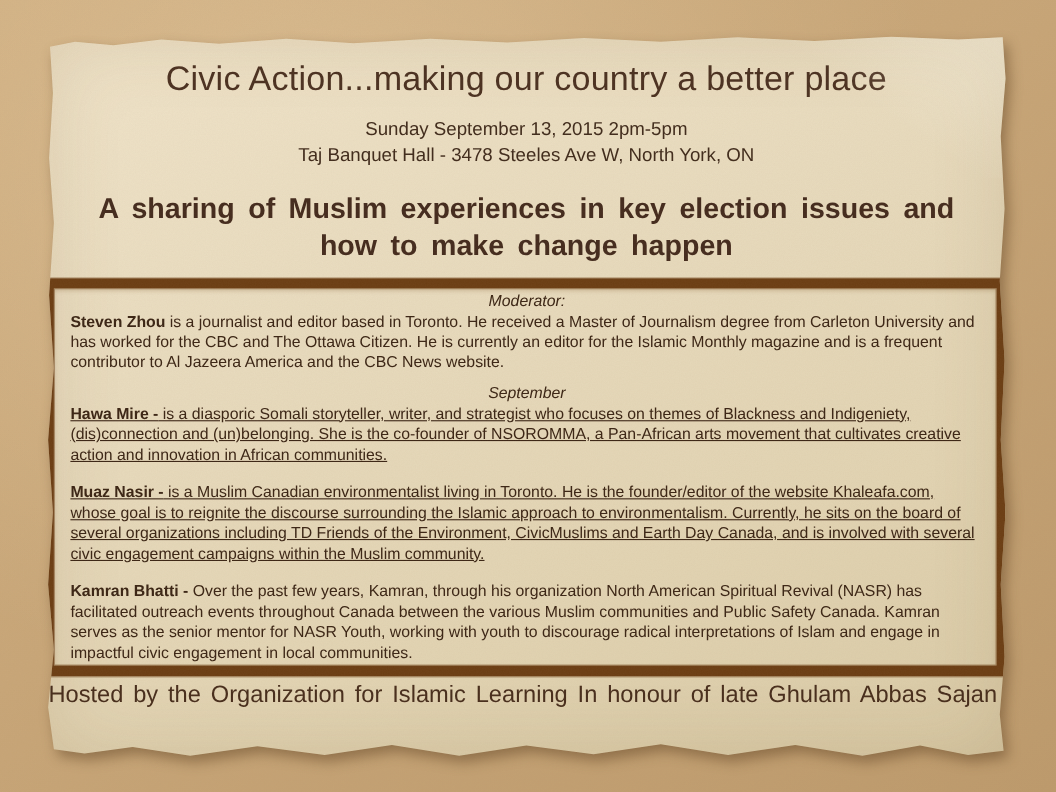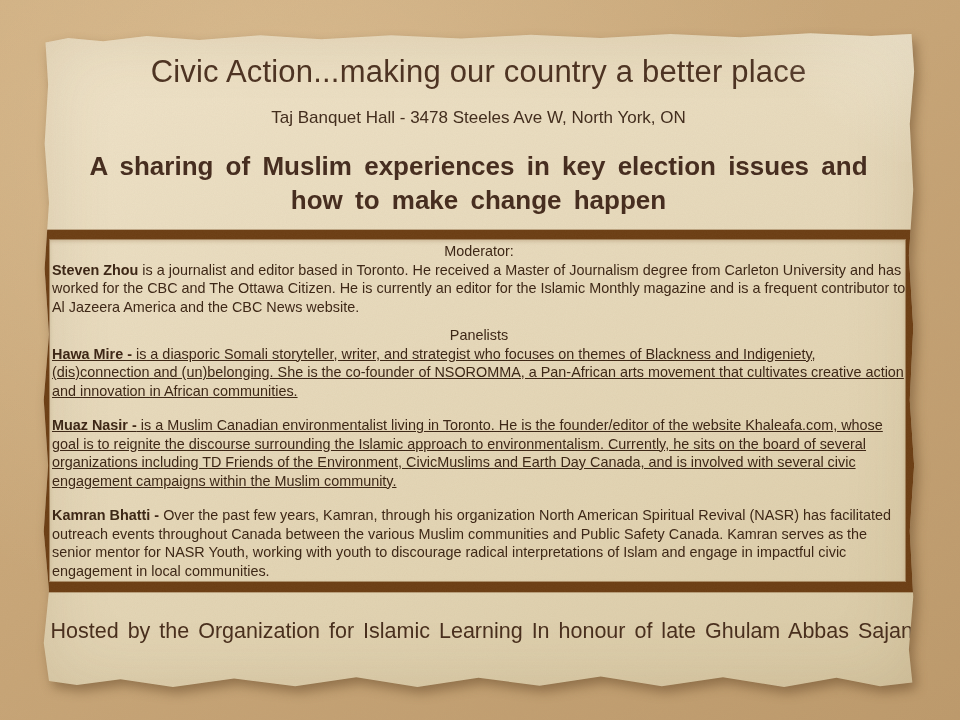--- a/index.html
+++ b/index.html
@@ -49,52 +49,53 @@
     font-size:26px;line-height:34px;color:#432a1d;word-spacing:5px;
   }
   .bio-box{
     margin:13px 1px 0;height:362px;box-sizing:border-box;
     border:solid #6b3d13;border-width:9px 8px 10px 6px;
     box-shadow:inset 0 0 0 1px rgba(109,63,21,.45), inset 0 2px 4px rgba(109,63,21,.25),
                0 0 0 1px rgba(109,63,21,.35);
     padding:3px 0 0 3px;overflow:hidden;
     color:#3a2414;font-size:14.4px;line-height:18.5px;
   }
-  .section-heading{margin:0;text-align:center;font-weight:400;font-size:14.4px;}
-  .bio-box p{margin:0 0 10px;white-space:normal;}
+  .section-heading{margin:0;text-align:center;font-weight:400;font-size:14.4px;font-style:italic;}
+  .bio-box p{margin:0 12px 10px;white-space:normal;}
   .bio-box p.gap-lg{margin-bottom:16px;text-decoration:underline;}
   .bio-box b{font-weight:700;}
   .flyer-footer{
-    margin:27px 2px 0;text-align:right;
+    margin:4px 2px 0;text-align:left;
     font-size:21.5px;color:#462c1b;word-spacing:3px;white-space:nowrap;
   }
 </style>
 </head>
 <body>
 
 <div class="canvas">
 
   <div class="paper-wrap">
     <div class="paper">
 
       <h1 class="flyer-title">Civic Action...making our country a better place</h1>
 
       <div class="when-where">
+        <div class="date-line">Sunday September 13, 2015 2pm-5pm</div>
         <div class="venue-line">Taj Banquet Hall - 3478 Steeles Ave W, North York, ON</div>
       </div>
 
       <h2 class="flyer-subtitle">A sharing of Muslim experiences in key election issues and how to make change happen</h2>
 
       <div class="bio-box">
 
         <h3 class="section-heading">Moderator:</h3>
 
         <p class="gap-sm"><b>Steven Zhou</b><span> is a journalist and editor based in Toronto. He received a Master of Journalism degree from Carleton University and has worked for the CBC and The Ottawa Citizen. He is currently an editor for the Islamic Monthly magazine and is a frequent contributor to Al Jazeera America and the CBC News website.</span></p>
 
-        <h3 class="section-heading">Panelists</h3>
+        <h3 class="section-heading">September</h3>
 
         <p class="gap-lg"><b>Hawa Mire -</b><span> is a diasporic Somali storyteller, writer, and strategist who focuses on themes of Blackness and Indigeniety, (dis)connection and (un)belonging. She is the co-founder of NSOROMMA, a Pan-African arts movement that cultivates creative action and innovation in African communities.</span></p>
 
         <p class="gap-lg"><b>Muaz Nasir -</b><span> is a Muslim Canadian environmentalist living in Toronto. He is the founder/editor of the website Khaleafa.com, whose goal is to reignite the discourse surrounding the Islamic approach to environmentalism. Currently, he sits on the board of several organizations including TD Friends of the Environment, CivicMuslims and Earth Day Canada, and is involved with several civic engagement campaigns within the Muslim community.</span></p>
 
         <p><b>Kamran Bhatti -</b><span> Over the past few years, Kamran, through his organization North American Spiritual Revival (NASR) has facilitated outreach events throughout Canada between the various Muslim communities and Public Safety Canada. Kamran serves as the senior mentor for NASR Youth, working with youth to discourage radical interpretations of Islam and engage in impactful civic engagement in local communities.</span></p>
 
       </div>
 
       <div class="flyer-footer">Hosted by the Organization for Islamic Learning In honour of late Ghulam Abbas Sajan</div>

